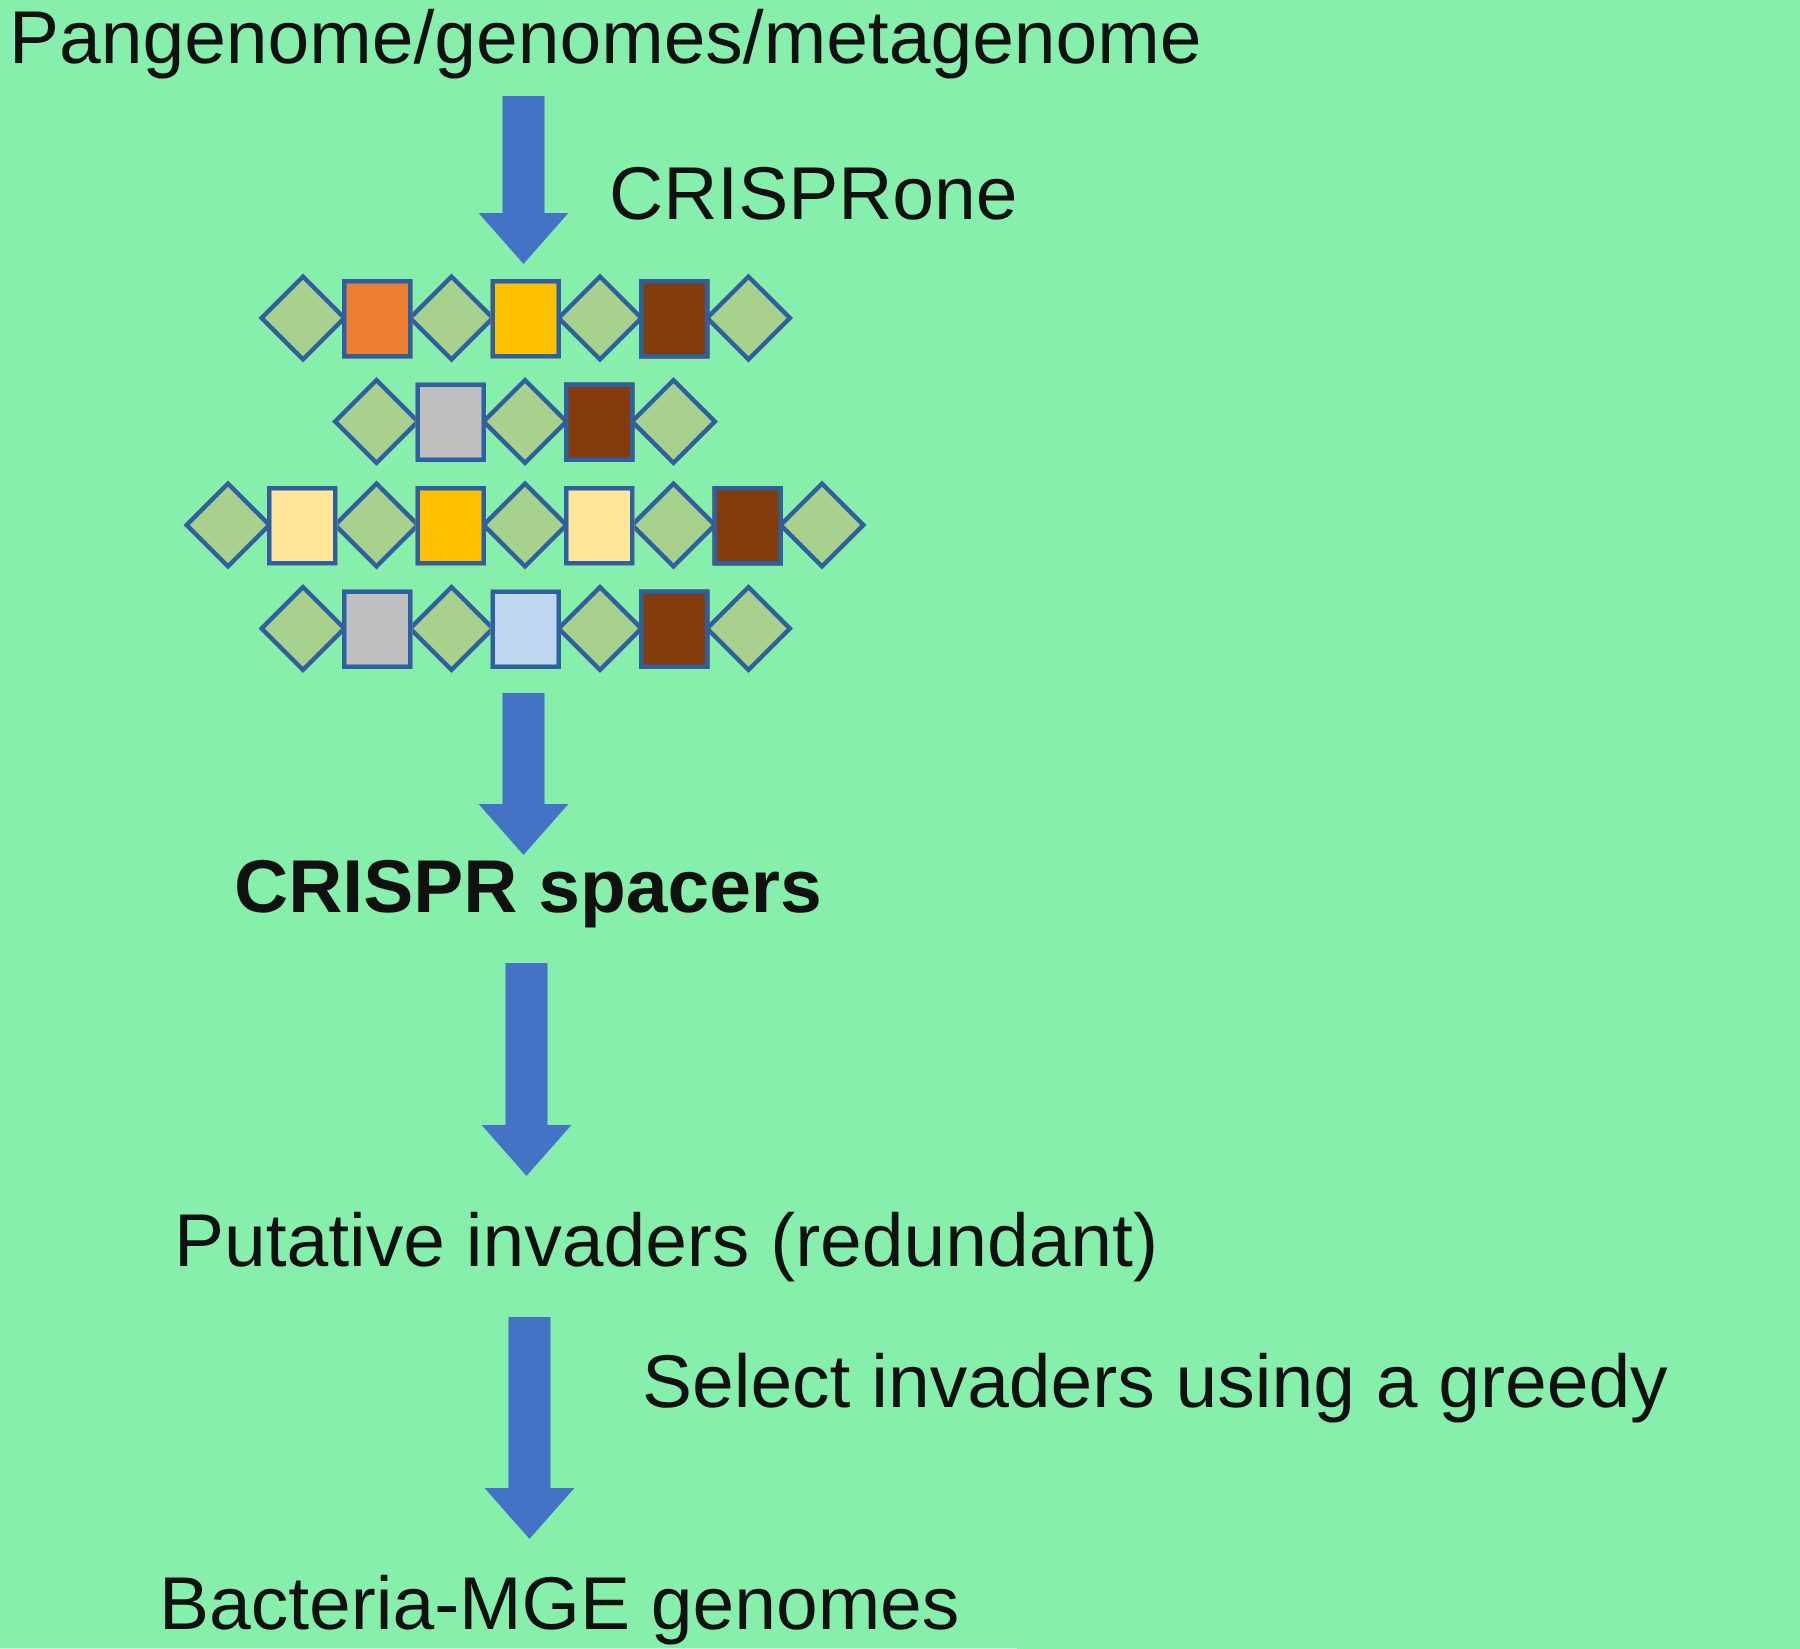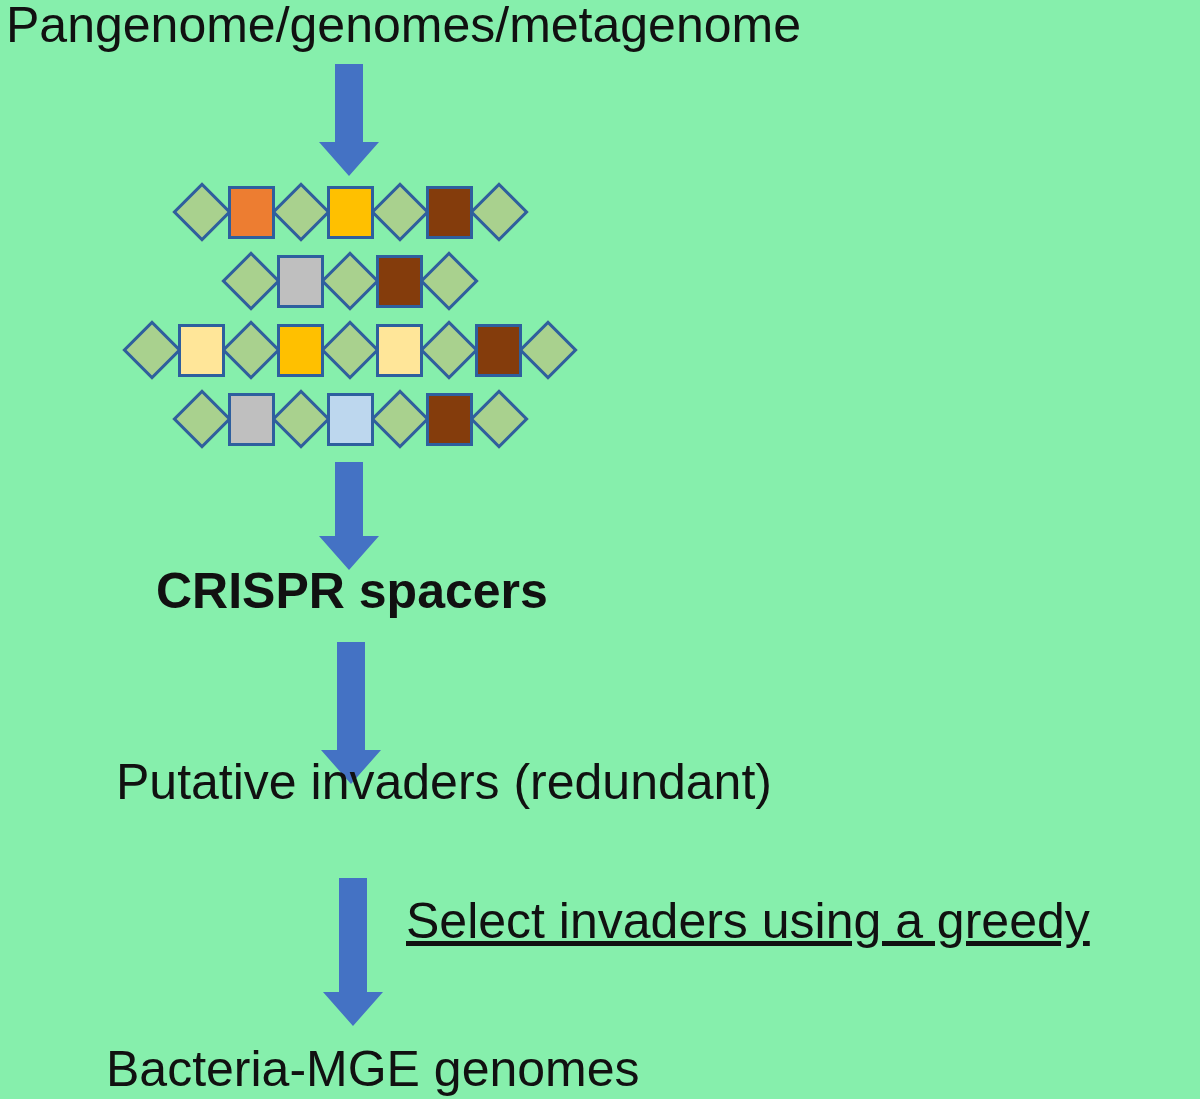--- a/index.html
+++ b/index.html
@@ -72,20 +72,21 @@
 <div class="canvas">
 
   <div class="label" style="left:6px; top:-4px;">Pangenome/genomes/metagenome</div>
 
   <div class="arrow" style="left:318px; top:64px; height:112px;">
     <svg viewBox="0 0 62 112" preserveAspectRatio="none">
       <polygon class="arrow-poly" points="17,0 45,0 45,78 61,78 31,112 1,78 17,78" fill="#4472c4"></polygon>
     </svg>
   </div>
 
+  <div class="label" style="left:406px; top:100px;">CRISPRone</div>
 
   <div class="shape-rows">
       <div class="shape-row">
         <span class="diamond" style="background: rgb(169, 209, 142); border-color: rgb(46, 95, 158);"></span>
         <span class="square" style="background: rgb(237, 125, 49); border-color: rgb(46, 95, 158);"></span>
         <span class="diamond" style="background: rgb(169, 209, 142); border-color: rgb(46, 95, 158);"></span>
         <span class="square" style="background: rgb(255, 192, 0); border-color: rgb(46, 95, 158);"></span>
         <span class="diamond" style="background: rgb(169, 209, 142); border-color: rgb(46, 95, 158);"></span>
         <span class="square" style="background: rgb(132, 60, 12); border-color: rgb(46, 95, 158);"></span>
         <span class="diamond" style="background: rgb(169, 209, 142); border-color: rgb(46, 95, 158);"></span>
@@ -127,27 +128,27 @@
 
   <div class="label" style="left:156px; top:562px;font-weight:bold;">CRISPR spacers</div>
 
   <div class="arrow" style="left:320px; top:642px; height:142px;">
     <svg viewBox="0 0 62 142" preserveAspectRatio="none">
       <polygon class="arrow-poly" points="17,0 45,0 45,108 61,108 31,142 1,108 17,108" fill="#4472c4"></polygon>
     </svg>
   </div>
 
 
-  <div class="label" style="left:116px; top:753px;">Putative invaders (redundant)</div>
+  <div class="label" style="left:116px; top:798px;">Putative invaders (redundant)</div>
 
   <div class="arrow" style="left:322px; top:878px; height:148px;">
     <svg viewBox="0 0 62 148" preserveAspectRatio="none">
       <polygon class="arrow-poly" points="17,0 45,0 45,114 61,114 31,148 1,114 17,114" fill="#4472c4"></polygon>
     </svg>
   </div>
 
-  <div class="label two-line" style="left:406px; top:884px;text-decoration:underline;">
+  <div class="label two-line" style="left:428px; top:884px;">
     <div>Select invaders using a greedy</div>
   </div>
 
   <div class="label" style="left:106px; top:1040px;">Bacteria-MGE genomes</div>
 
 </div>
 
 </body></html>

